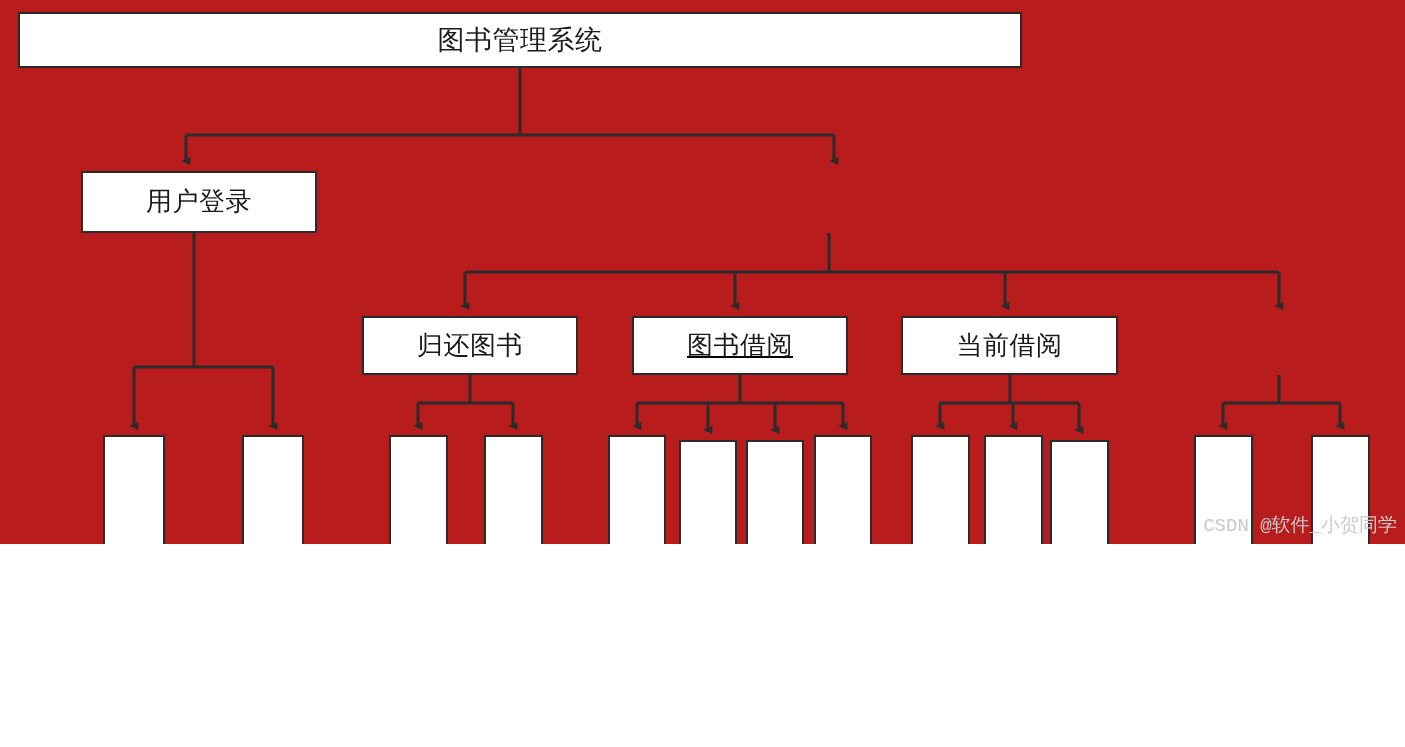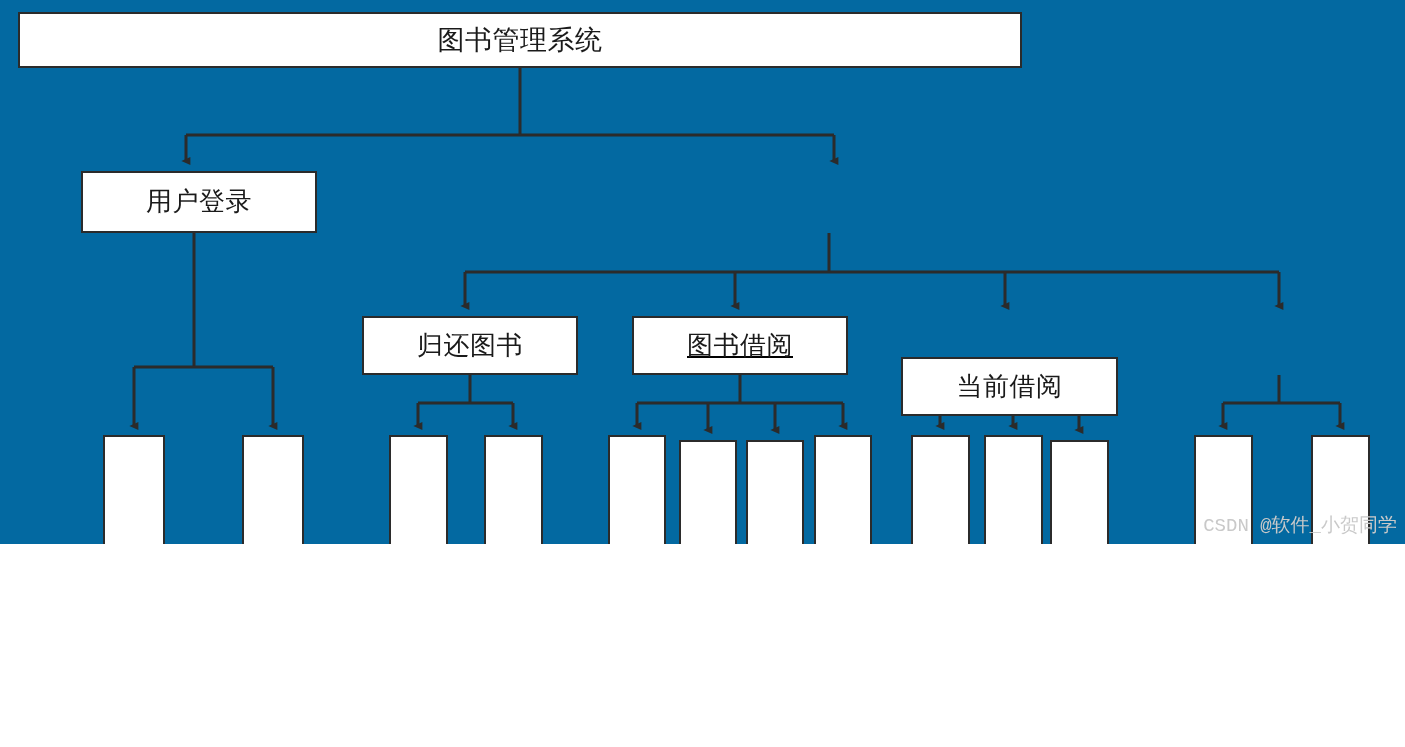--- a/index.html
+++ b/index.html
@@ -7,21 +7,21 @@
     padding: 0;
     background: #ffffff;
   }
   body {
     font-family: "DejaVu Sans", "Liberation Sans", sans-serif;
   }
   #diagram-root {
     position: relative;
     width: 1405px;
     height: 544px;
-    background: #0369a1;
+    background: #b91c1c;
     overflow: hidden;
   }
   svg.edges {
     position: absolute;
     left: 0;
     top: 0;
     width: 1405px;
     height: 747px;
   }
   .node {
@@ -138,21 +138,21 @@
   <div class="node horiz" style="left: 81px; top: 171px; width: 236px; height: 62px;">
     <span class="node-label">用户登录</span>
   </div>
 
   <div class="node horiz" style="left: 362px; top: 316px; width: 216px; height: 59px;">
     <span class="node-label">归还图书</span>
   </div>
   <div class="node horiz" style="left: 632px; top: 316px; width: 216px; height: 59px; text-decoration: underline;">
     <span class="node-label">图书借阅</span>
   </div>
-  <div class="node horiz" style="left: 901px; top: 316px; width: 217px; height: 59px; margin-top: 41px;">
+  <div class="node horiz" style="left: 901px; top: 316px; width: 217px; height: 59px;">
     <span class="node-label">当前借阅</span>
   </div>
 
   <div class="node vert" style="left: 103px; top: 435px; width: 62px; height: 299px;">
     <span class="node-label">用户登录</span>
   </div>
   <div class="node vert" style="left: 242px; top: 435px; width: 62px; height: 299px;">
     <span class="node-label">注销登录</span>
   </div>
   <div class="node vert" style="left: 389px; top: 435px; width: 59px; height: 299px;">

